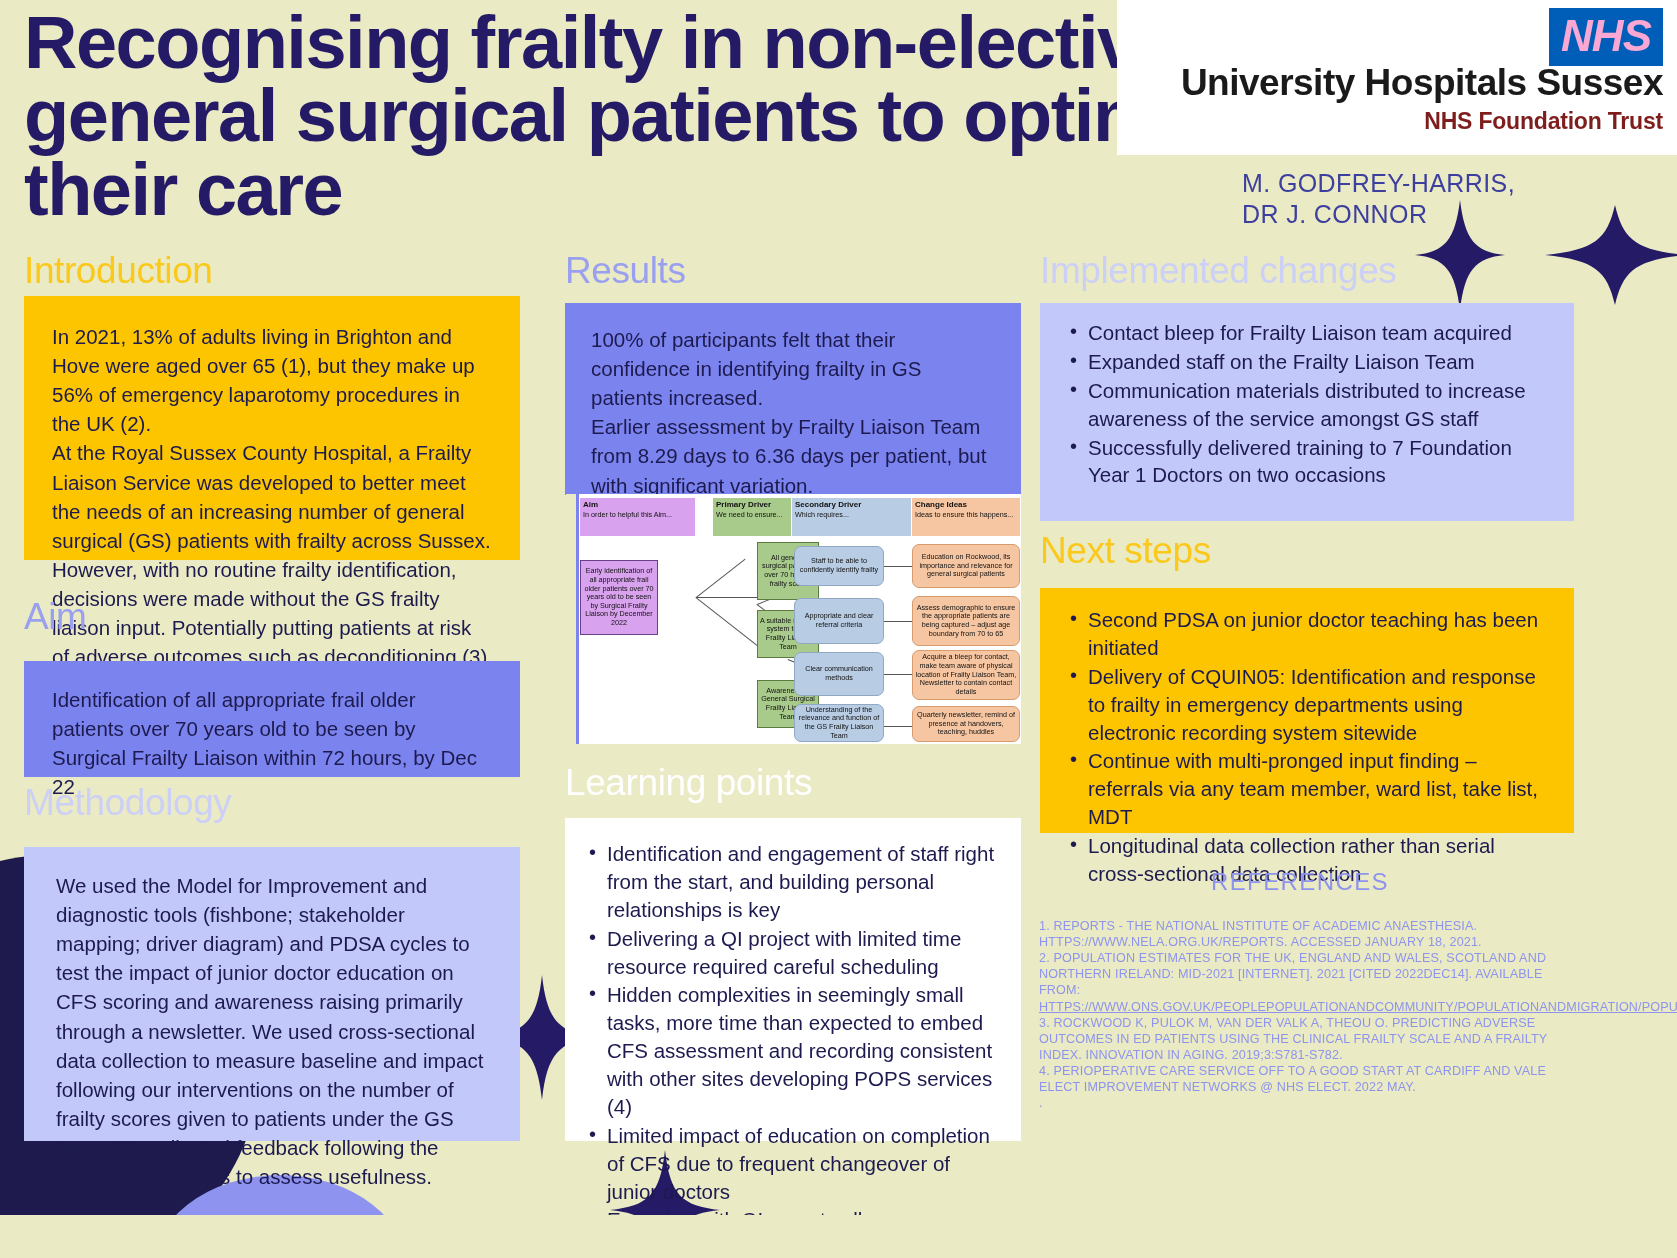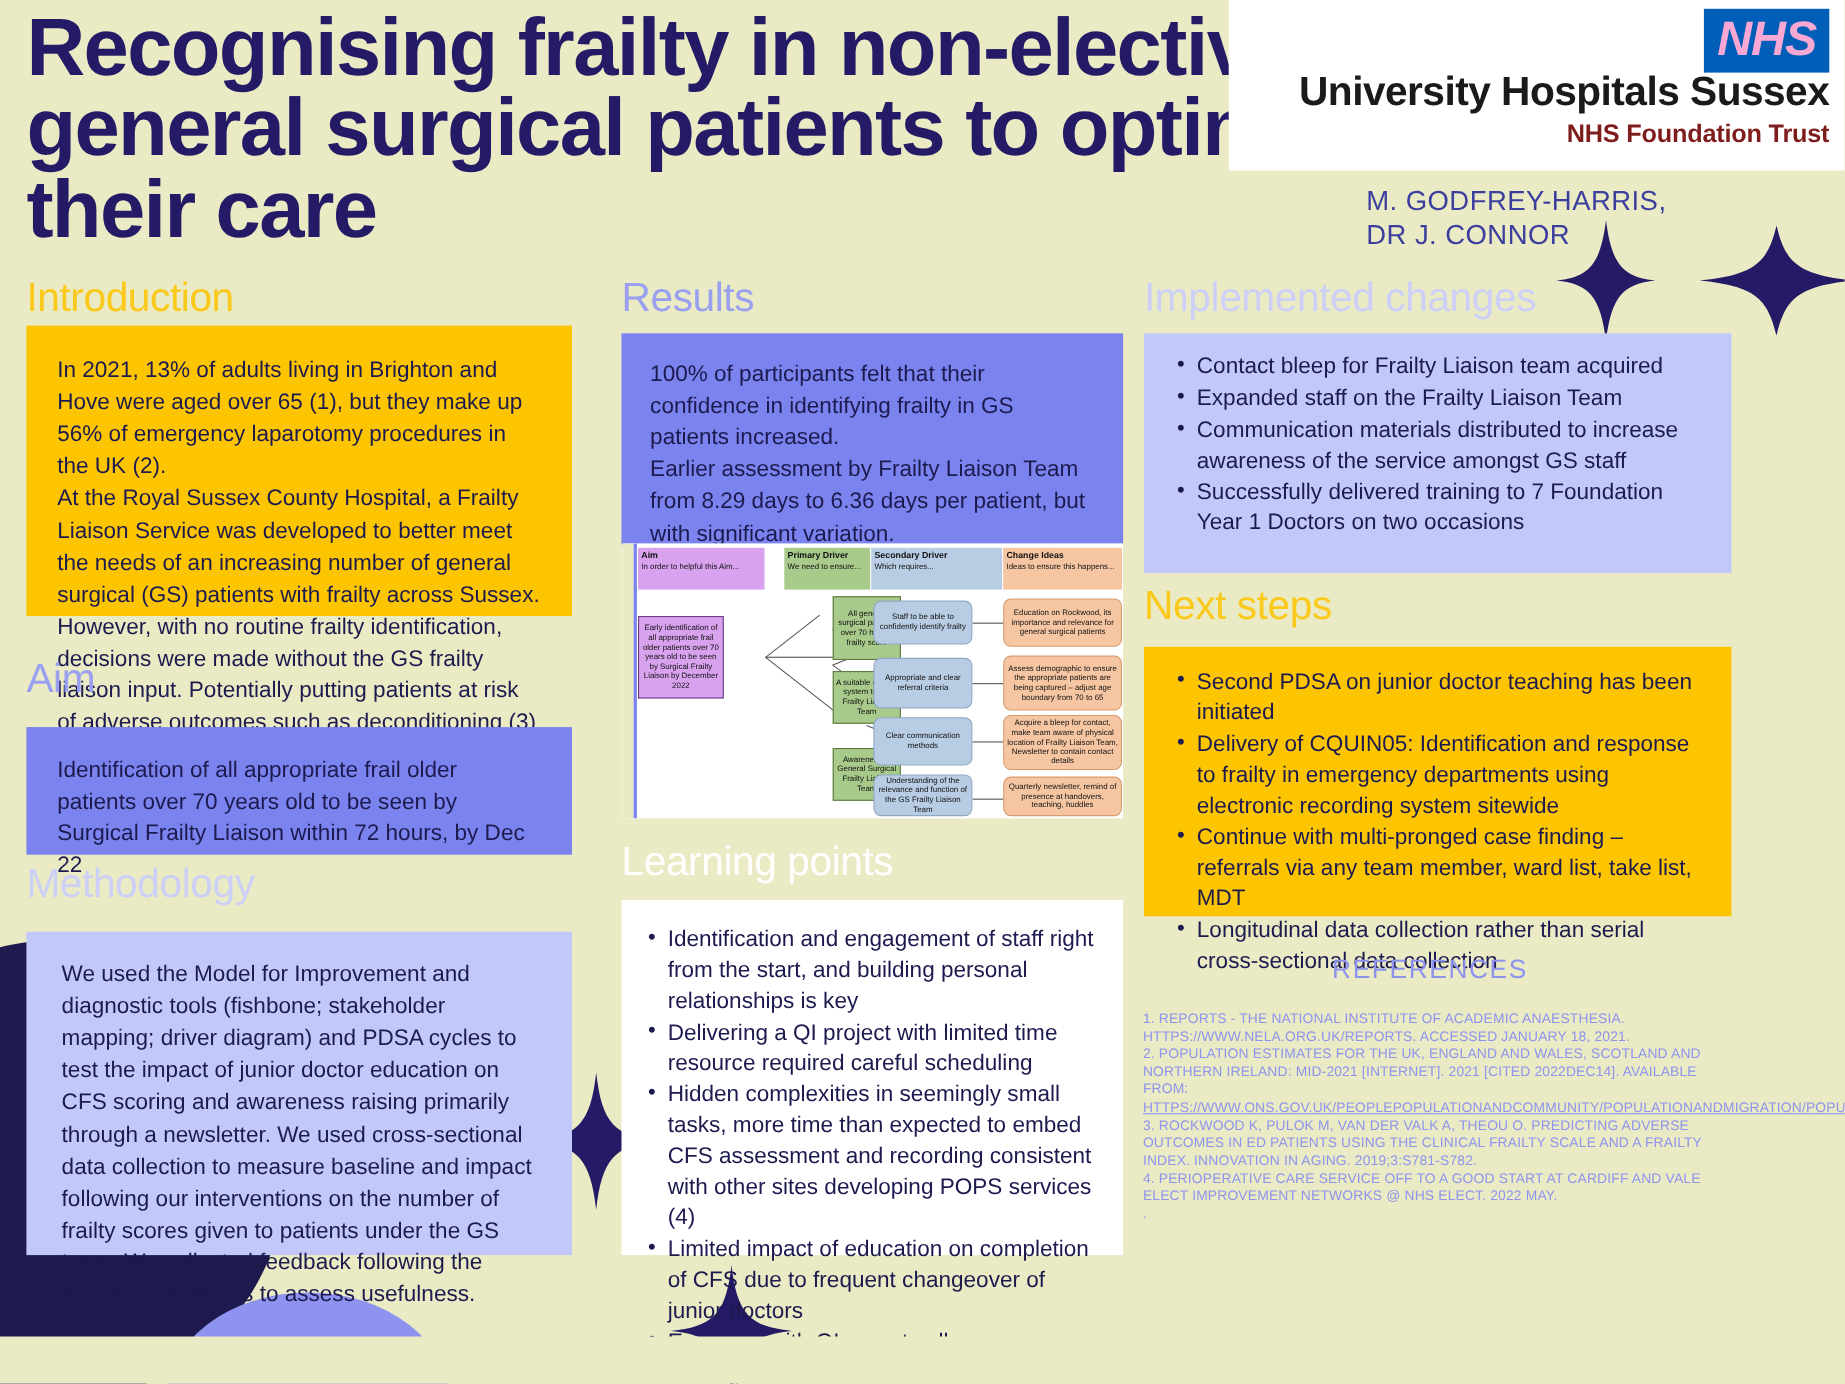--- a/index.html
+++ b/index.html
@@ -343,21 +343,21 @@
     <li>Communication materials distributed to increase awareness of the service amongst GS staff</li>
     <li>Successfully delivered training to 7 Foundation Year 1 Doctors on two occasions</li>
   </ul>
 </div>
 
 <div class="sec-head yellow" style="left:1040px; top:530px;">Next steps</div>
 <div class="card card-yellow" style="left:1040px; top:588px; width:534px; height:245px; padding:18px 26px 10px 26px;">
   <ul class="bullets">
     <li>Second PDSA on junior doctor teaching has been initiated</li>
     <li>Delivery of CQUIN05: Identification and response to frailty in emergency departments using electronic recording system sitewide</li>
-    <li>Continue with multi-pronged case finding – referrals via any team member, ward list, take list, MDT</li>
+    <li>Continue with multi-pronged input finding – referrals via any team member, ward list, take list, MDT</li>
     <li>Longitudinal data collection rather than serial cross-sectional data collection</li>
   </ul>
 </div>
 
 <div class="ref-title">REFERENCES</div>
 <div class="ref-body">
   <div>1. REPORTS - THE NATIONAL INSTITUTE OF ACADEMIC ANAESTHESIA. HTTPS://WWW.NELA.ORG.UK/REPORTS. ACCESSED JANUARY 18, 2021.</div>
   <div>2. POPULATION ESTIMATES FOR THE UK, ENGLAND AND WALES, SCOTLAND AND NORTHERN IRELAND: MID-2021 [INTERNET]. 2021 [CITED 2022DEC14]. AVAILABLE FROM:</div>
   <div class="u">HTTPS://WWW.ONS.GOV.UK/PEOPLEPOPULATIONANDCOMMUNITY/POPULATIONANDMIGRATION/POPULATIONESTIMATES/BULLETINS/ANNUALMIDYEARPOPULATIONESTIMATES/LATEST</div>
   <div>3. ROCKWOOD K, PULOK M, VAN DER VALK A, THEOU O. PREDICTING ADVERSE OUTCOMES IN ED PATIENTS USING THE CLINICAL FRAILTY SCALE AND A FRAILTY INDEX. INNOVATION IN AGING. 2019;3:S781-S782.</div>

